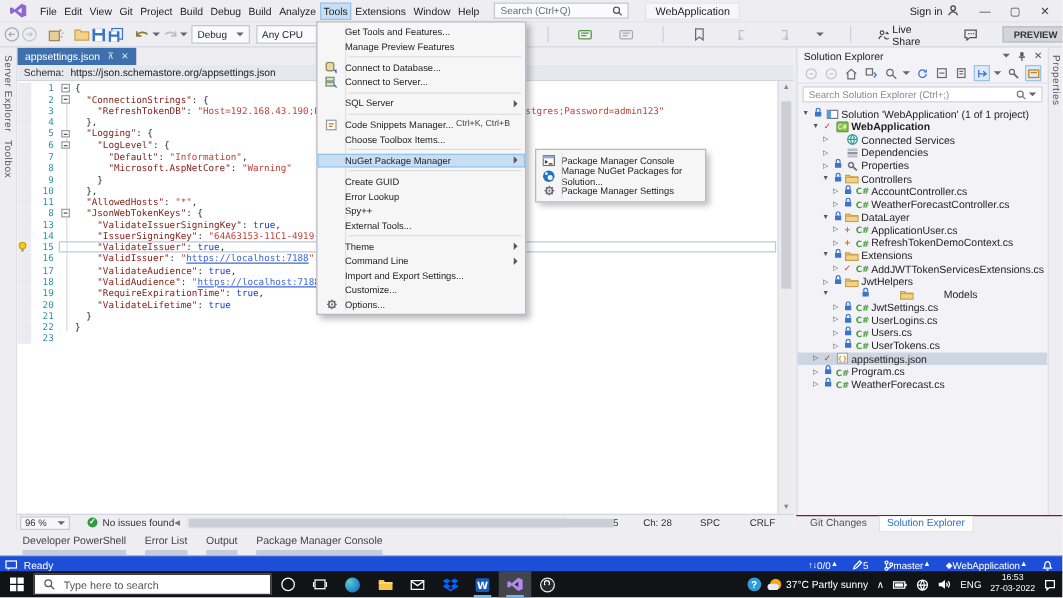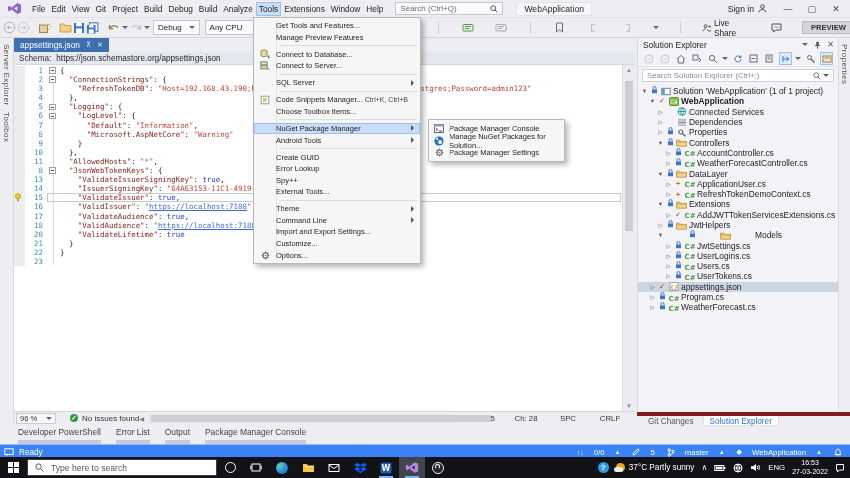--- a/index.html
+++ b/index.html
@@ -57,45 +57,45 @@
 .issues{display:flex;align-items:center;gap:4px;margin-left:14px}
 .gcheck{width:8px;height:8px;border-radius:50%;background:#2E9B44;color:#fff;font-size:6.5px;line-height:8px;text-align:center;font-weight:bold}
 .hsb{flex:1;height:9px;margin:0 5px;background:#E6E6EB;position:relative}
 .hthumb{position:absolute;left:2px;top:1px;bottom:1px;width:340px;background:#CDCDD6}
 .pos{display:flex;gap:0;margin-right:4px}
 .pos span{width:42px;text-align:center;font-size:7.8px}
 
 .ptabs{position:absolute;left:0;top:424px;width:637px;height:20px;background:#EEEEF2;display:flex;gap:15px;padding:3px 0 0 18px}
 .ptab{font-size:8.4px;color:#444;display:flex;flex-direction:column;gap:2.5px}
 .ptab .bar{height:4px;background:#C5CDDC}
-.rtabs{position:absolute;left:637px;top:412px;width:213px;height:14px;background:#EEEEF2;display:flex;gap:3px;padding-left:5px;border-top:4px solid #7f1d1d}
+.rtabs{position:absolute;left:637px;top:412px;width:213px;height:14px;background:#EEEEF2;display:flex;gap:3px;padding-left:5px;border-top:1px solid #7f1d1d}
 .rtab{font-size:8.2px;color:#555;padding:1px 6px}
 .rtab.active{background:#fff;color:#2F6FD0;border:1px solid #E0E0E6;border-top:none}
 
 .sepanel{position:absolute;left:637px;top:38px;width:201px;height:374px;background:#F3F3F7;border-left:1px solid #DADAE0}
 .se-head{height:13px;display:flex;align-items:center;font-size:8.4px;padding-left:5px}
 .hicons{margin-left:auto;display:flex;gap:6px;padding-right:4px;color:#555;font-size:7px;align-items:center}
 .se-tools{height:16px;display:flex;align-items:center;gap:3px;padding:0 4px;border-bottom:1px solid #E2E2E8}
 .se-ti{width:13px;height:13px;display:flex;align-items:center;justify-content:center}
 .se-ti.boxed{border:1px solid #9CC3EB;background:#DCEBFA}
 .se-search{height:13px;margin:2px 4px;background:#fff;border:1px solid #D0D0D8;display:flex;align-items:center;justify-content:space-between;font-size:7.8px;color:#8A8A94;padding:0 4px}
 .tree{position:absolute;left:0;right:0;top:48px;bottom:0;overflow:hidden}
 .trow{display:flex;align-items:center;height:10.3px;gap:2px;white-space:nowrap;font-size:8.4px}
 .trow.sel{background:#CDD5E3}
 .arw{width:7px;flex:none;text-align:center;color:#555;font-size:5.5px}
 .badge{width:8px;flex:none;text-align:center}
 .badge.plus{color:#C77E18;font-weight:bold;font-size:8px}
 .badge.check{color:#B2372A;font-size:7px}
 .ticon{width:11px;height:9px;flex:none;display:flex;align-items:center;justify-content:center}
 .trow.bold .tlabel{font-weight:bold}
 
-.status{position:absolute;left:0;top:444px;width:850px;height:15px;background:#3b82f6;border-top:1px solid #8FBCEC;color:#fff;display:flex;align-items:center;font-size:8.2px}
+.status{position:absolute;left:0;top:444px;width:850px;height:15px;background:#1d4ed8;border-top:1px solid #8FBCEC;color:#fff;display:flex;align-items:center;font-size:8.2px}
 .st-left{display:flex;align-items:center;gap:5px;padding-left:4px}
 .st-right{margin-left:auto;display:flex;align-items:center;gap:12px;padding-right:8px;font-size:7.8px}
-.st-it{display:flex;align-items:center;gap:10px}
+.st-it{display:flex;align-items:center;gap:0}
 .upcar{font-size:6px}
 
 .taskbar{position:absolute;left:0;top:457px;width:850px;height:21px;background:#121317;display:flex;align-items:center;color:#fff}
 .start{width:27px;height:21px;display:flex;align-items:center;justify-content:center}
 .wlogo{display:grid;grid-template-columns:5px 5px;grid-template-rows:5px 5px;gap:1px}
 .wlogo i{background:#fff}
 .tsearch{width:190px;height:17px;background:#fff;border:1px solid #3c3c3c;color:#555;font-size:8.6px;display:flex;align-items:center;gap:7px;padding:0 7px}
 .task-ic{width:26px;height:21px;display:flex;align-items:center;justify-content:center;position:relative}
 .task-ic.open::after{content:"";position:absolute;bottom:0;left:6px;right:6px;height:2px;background:#76B9ED}
 .task-ic.active{background:#43454C}
@@ -456,20 +456,26 @@
         <span class="ct">    <span class="c-k">"ValidateAudience"</span><span class="c-p">: </span><span class="c-b">true</span><span class="c-p">,</span></span>
       </div>
       <div class="cl">
         <span class="mg"></span>
         <span class="num">18</span>
         <span class="fold"></span>
         <span class="ct">    <span class="c-k">"ValidAudience"</span><span class="c-p">: </span><span class="c-s">"</span><span class="c-l">https://localhost:7188</span><span class="c-s">"</span></span>
       </div>
       <div class="cl">
         <span class="mg"></span>
+        <span class="num">19</span>
+        <span class="fold"></span>
+        <span class="ct">    <span class="c-k">"RequireExpirationTime"</span><span class="c-p">: </span><span class="c-b">true</span><span class="c-p">,</span></span>
+      </div>
+      <div class="cl">
+        <span class="mg"></span>
         <span class="num">20</span>
         <span class="fold"></span>
         <span class="ct">    <span class="c-k">"ValidateLifetime"</span><span class="c-p">: </span><span class="c-b">true</span></span>
       </div>
       <div class="cl">
         <span class="mg"></span>
         <span class="num">21</span>
         <span class="fold"></span>
         <span class="ct">  <span class="c-p">}</span></span>
       </div>
@@ -1093,25 +1099,20 @@
     <div class="m-item">
       <span class="m-ic"></span>
       <span class="m-lab">Choose Toolbox Items...</span>
     </div>
     <div class="m-sep"></div>
     <div class="m-item hl">
       <span class="m-ic"></span>
       <span class="m-lab">NuGet Package Manager</span>
       <span class="m-arr"></span>
     </div>
-    <div class="m-item">
-      <span class="m-ic"></span>
-      <span class="m-lab">Android Tools</span>
-      <span class="m-arr"></span>
-    </div>
     <div class="m-sep"></div>
     <div class="m-item">
       <span class="m-ic"></span>
       <span class="m-lab">Create GUID</span>
     </div>
     <div class="m-item">
       <span class="m-ic"></span>
       <span class="m-lab">Error Lookup</span>
     </div>
     <div class="m-item">

